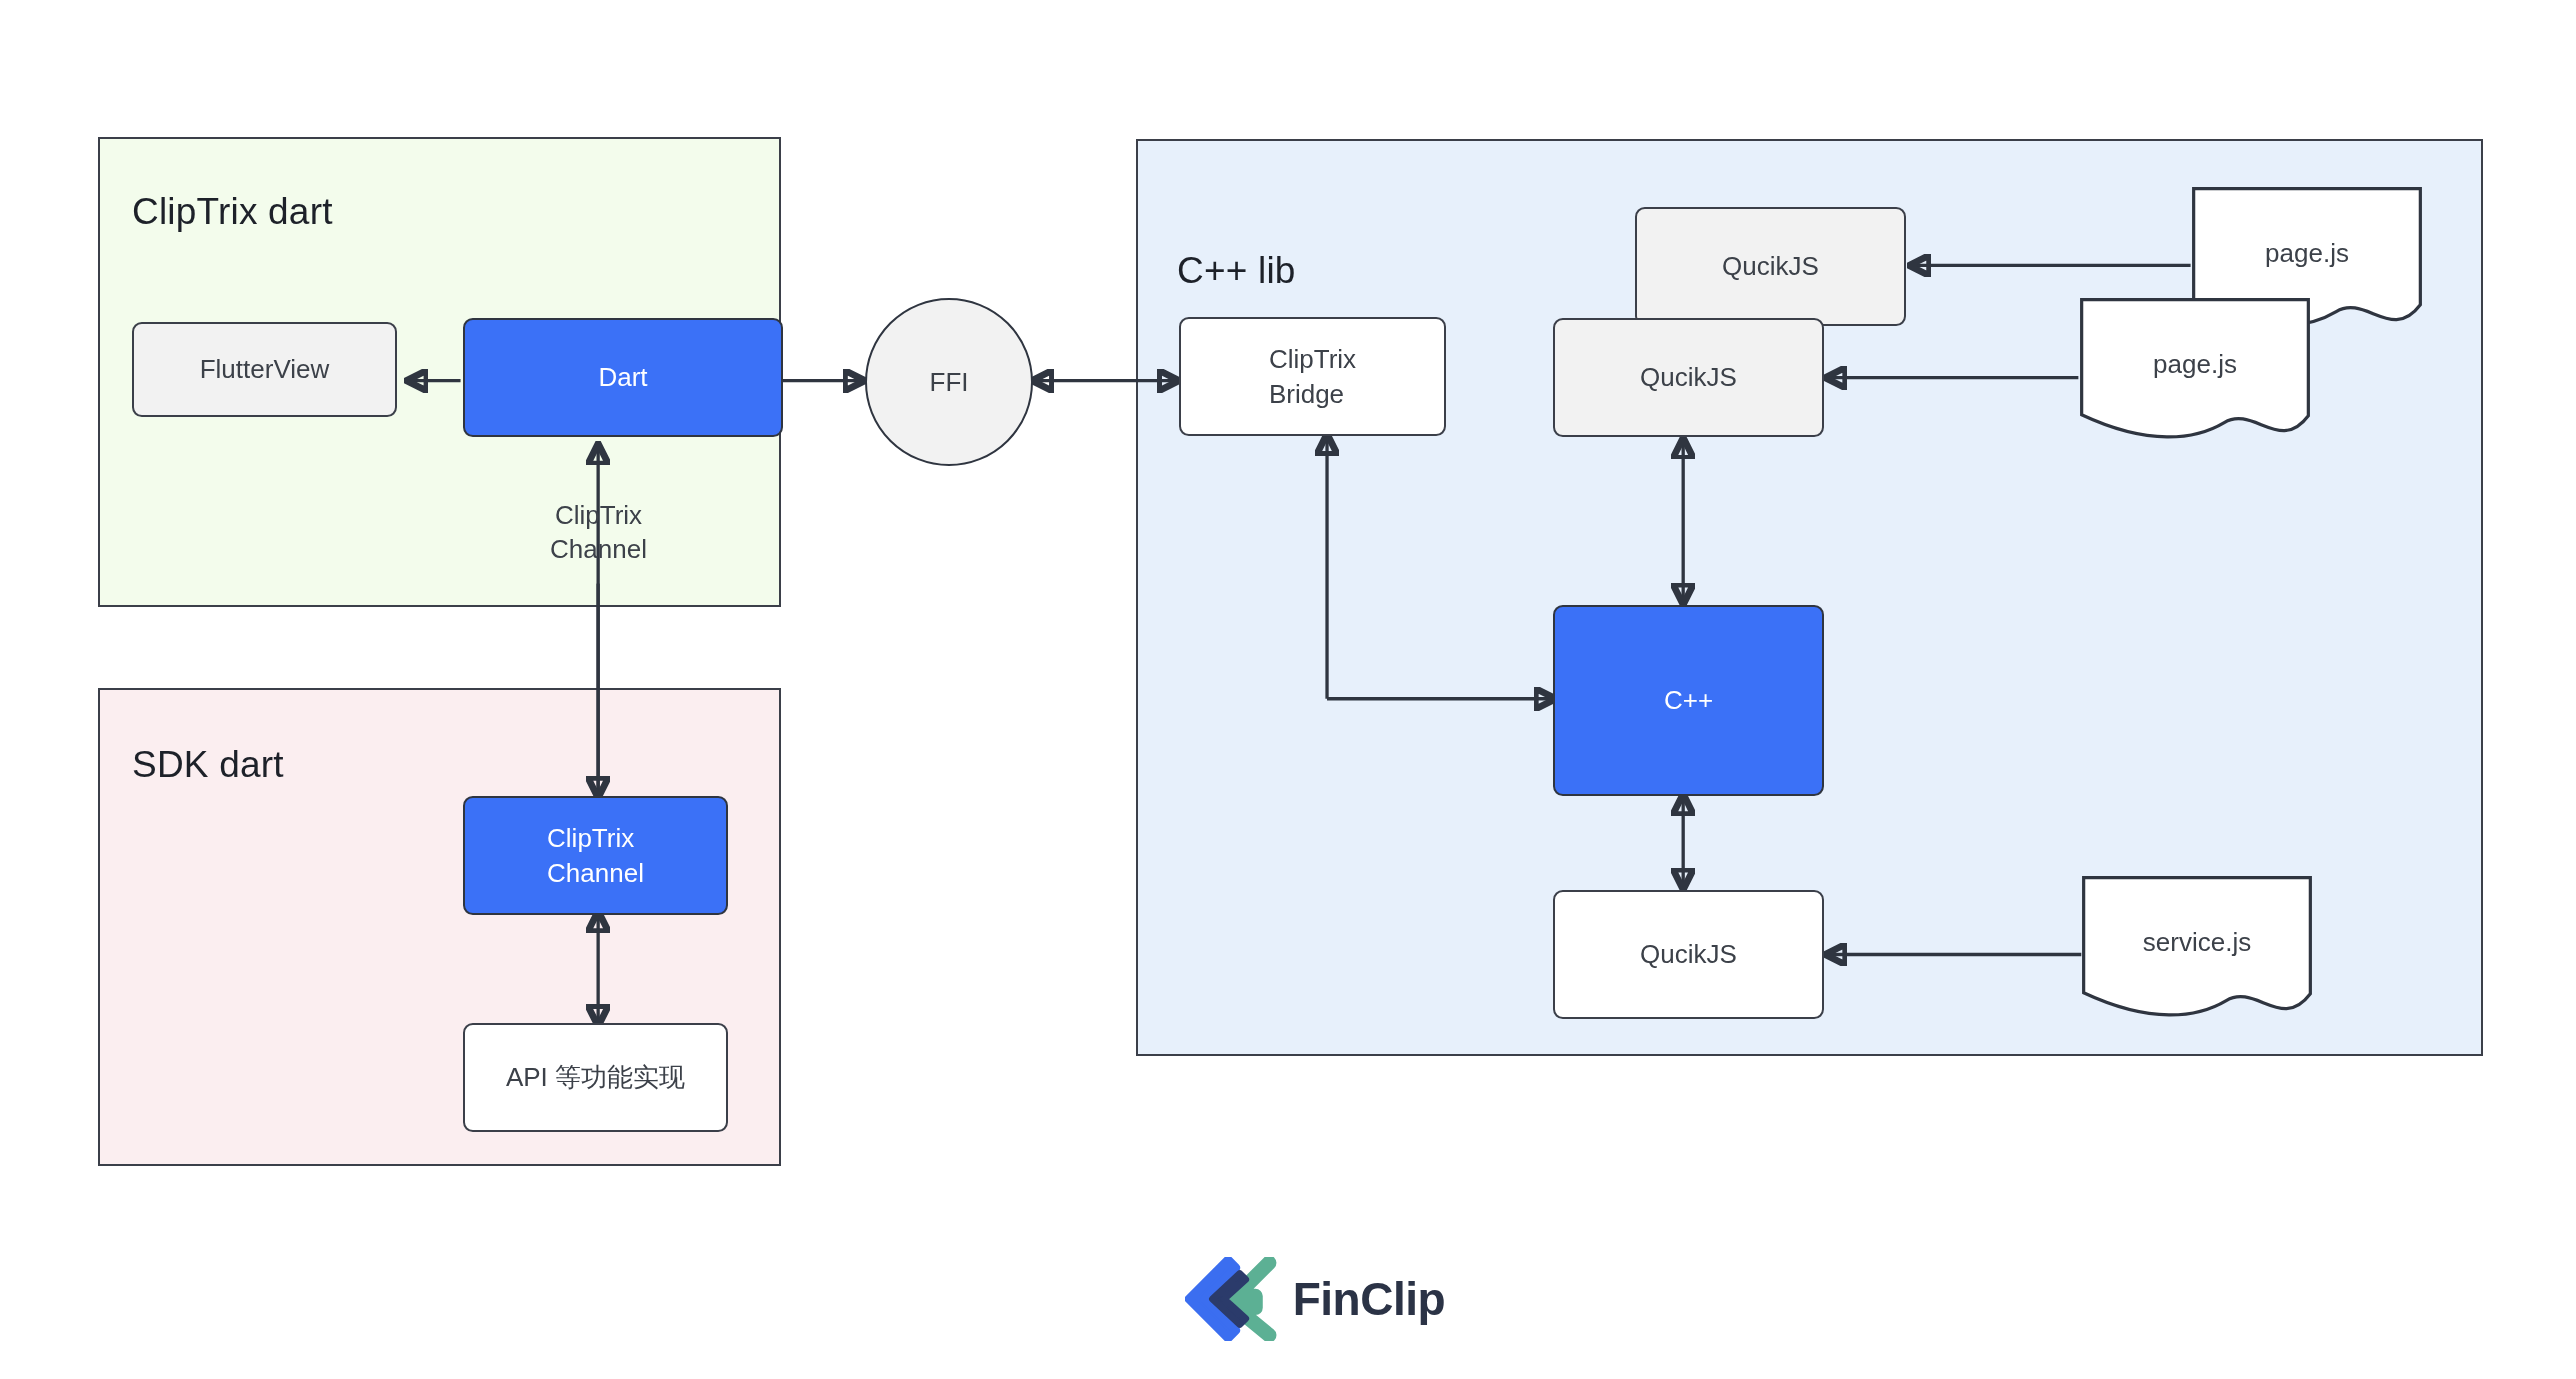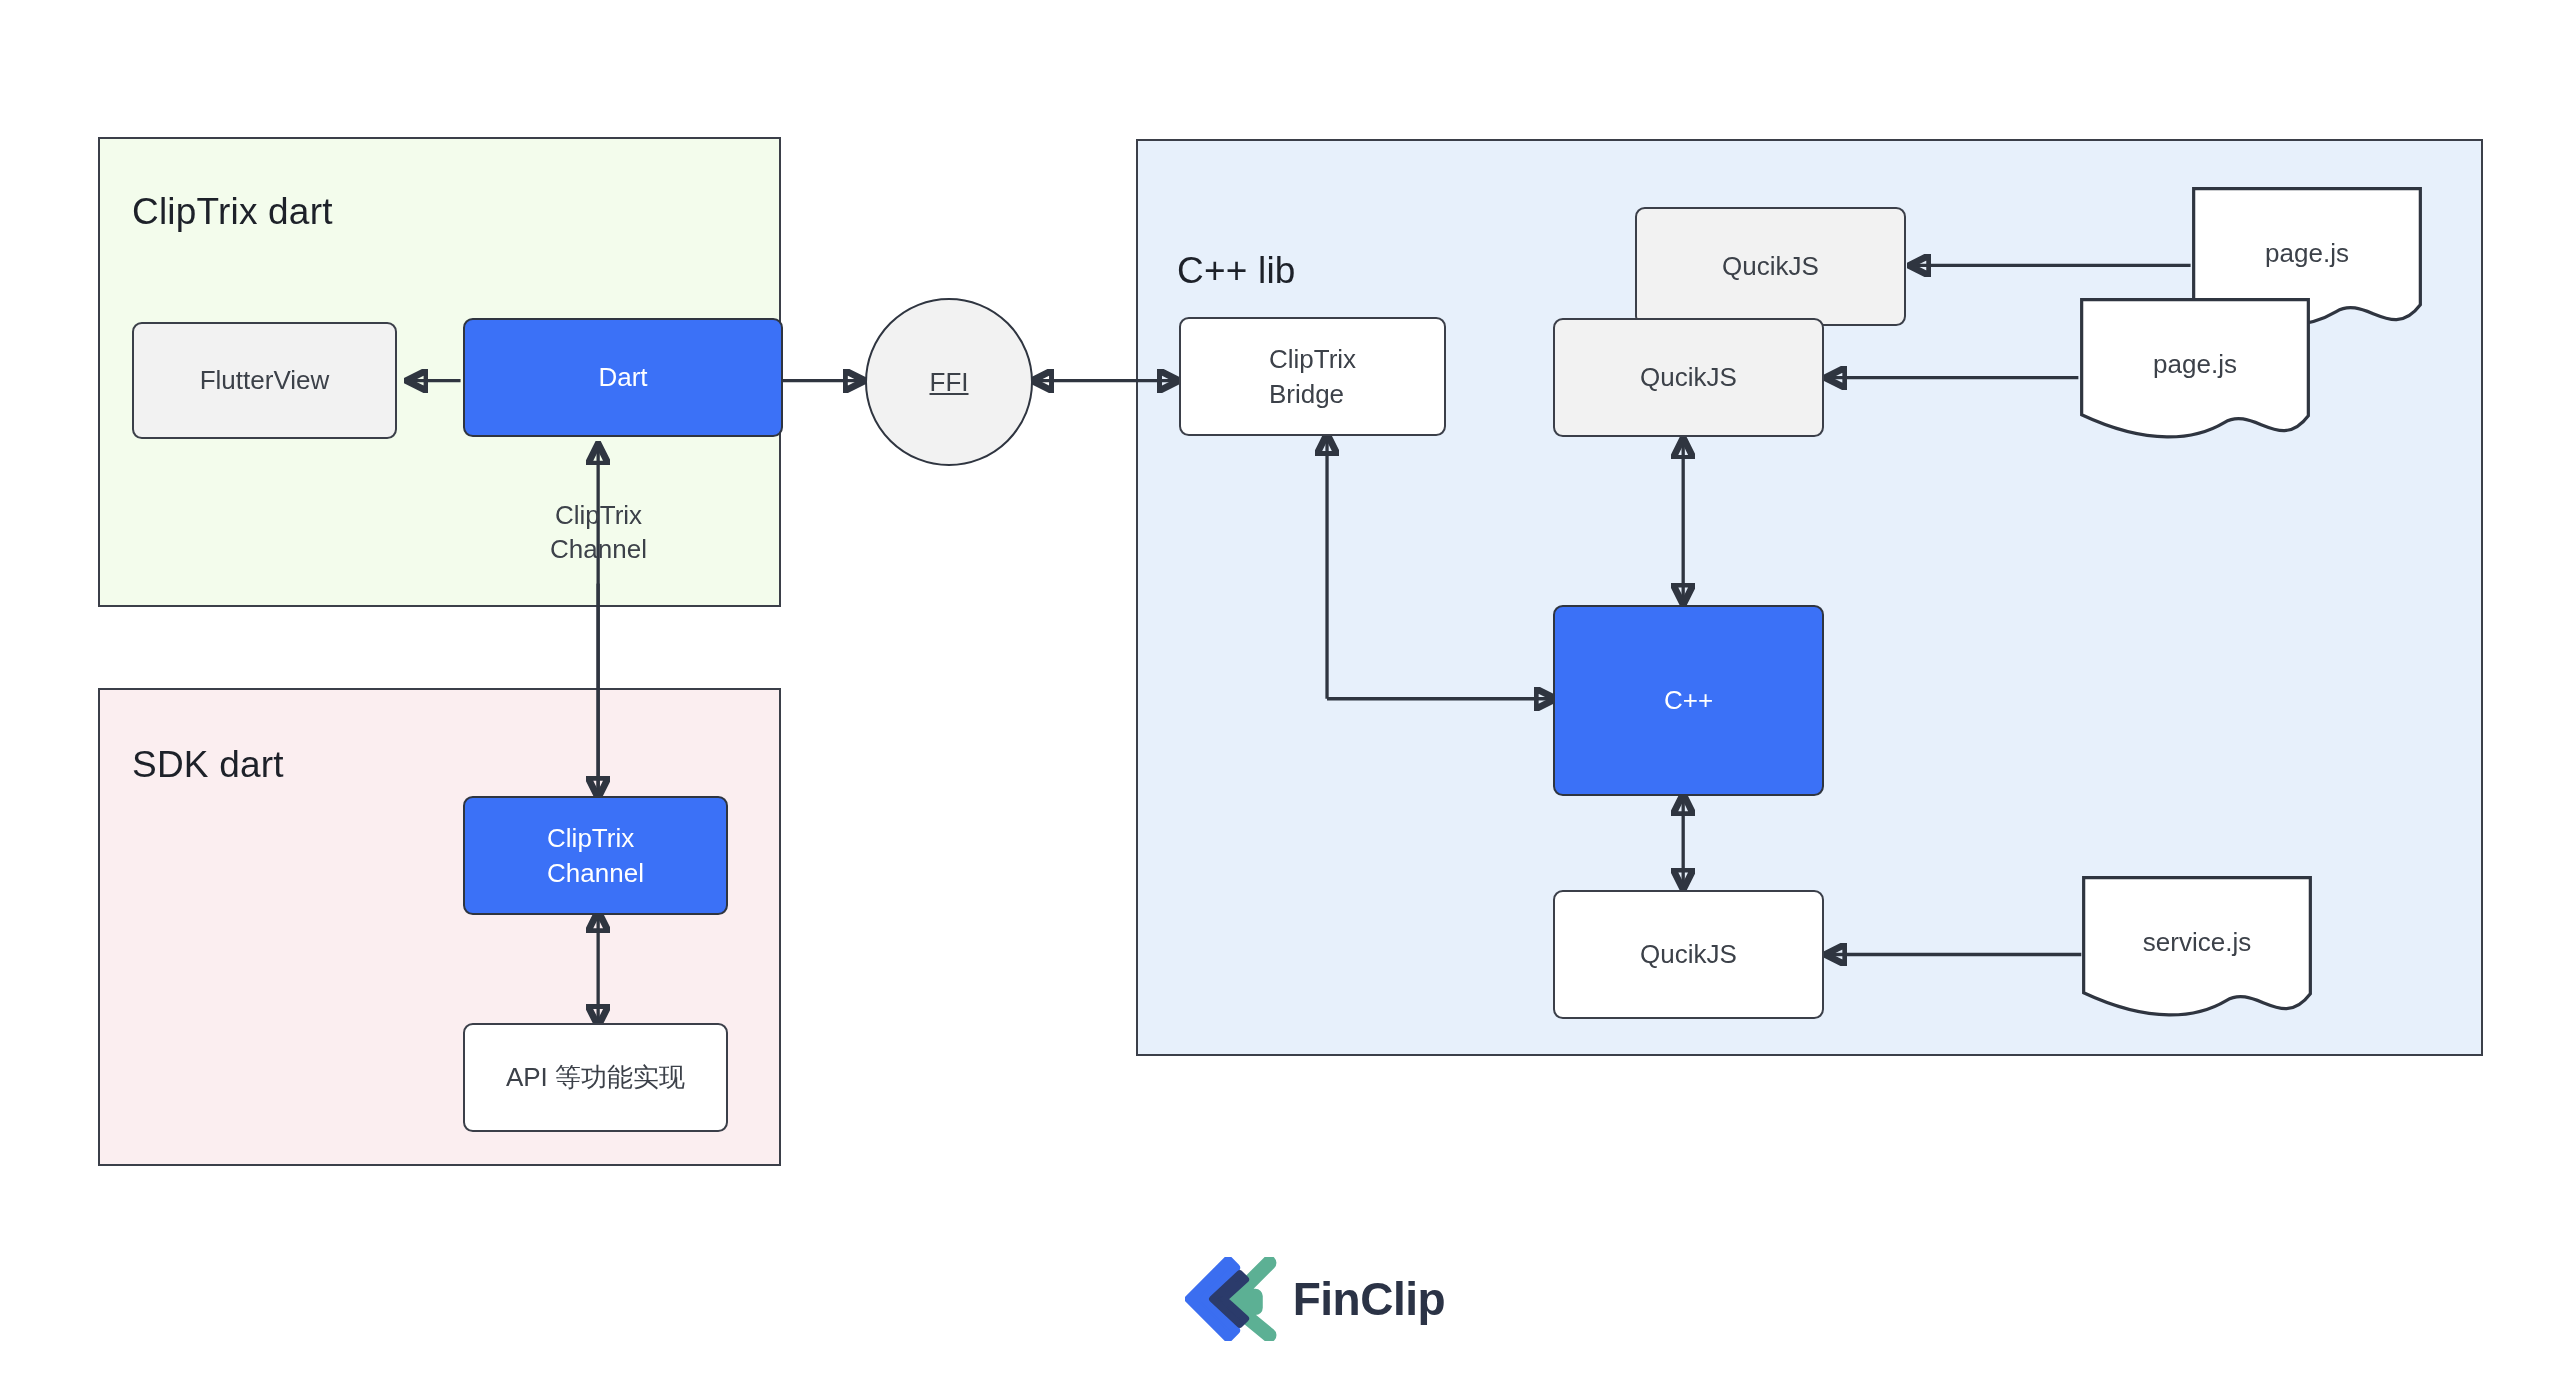--- a/index.html
+++ b/index.html
@@ -135,33 +135,33 @@
 
     <line x1="1725" y1="815" x2="1725" y2="910" marker-start="url(#ah)" marker-end="url(#ah)"></line>
 
     <line x1="2245" y1="272" x2="1958" y2="272" marker-end="url(#ah)"></line>
 
     <line x1="2130" y1="387" x2="1872" y2="387" marker-end="url(#ah)"></line>
 
     <line x1="2133" y1="978" x2="1872" y2="978" marker-end="url(#ah)"></line>
   </svg>
 
-  <div class="node gray" style="left:132px; top:322px; width:265px; height:117px;">FlutterView</div>
+  <div class="node gray" style="left:132px; top:322px; width:265px; height:95px;">FlutterView</div>
 
   <div class="node blue" style="left:463px; top:318px; width:320px; height:119px;">Dart</div>
 
   <div class="edge-label" style="left:491px; top:498px; width:215px;">ClipTrix
 Channel</div>
 
   <div class="node blue" style="left:463px; top:796px; width:265px; height:119px;">ClipTrix
 Channel</div>
 
   <div class="node white" style="left:463px; top:1023px; width:265px; height:109px;">API 等功能实现</div>
 
-  <div class="circle" style="left:865px; top:298px; width:168px; height:168px;text-decoration:underline;">FFI</div>
+  <div class="circle" style="left:865px; top:298px; width:168px; height:168px;">FFI</div>
 
   <div class="node white" style="left:1179px; top:317px; width:267px; height:119px;">ClipTrix
 Bridge</div>
 
   <div class="node gray" style="left:1635px; top:207px; width:271px; height:119px;">QucikJS</div>
 
   <div class="node gray" style="left:1553px; top:318px; width:271px; height:119px;">QucikJS</div>
 
   <div class="node blue" style="left:1553px; top:605px; width:271px; height:191px;">C++</div>
 

